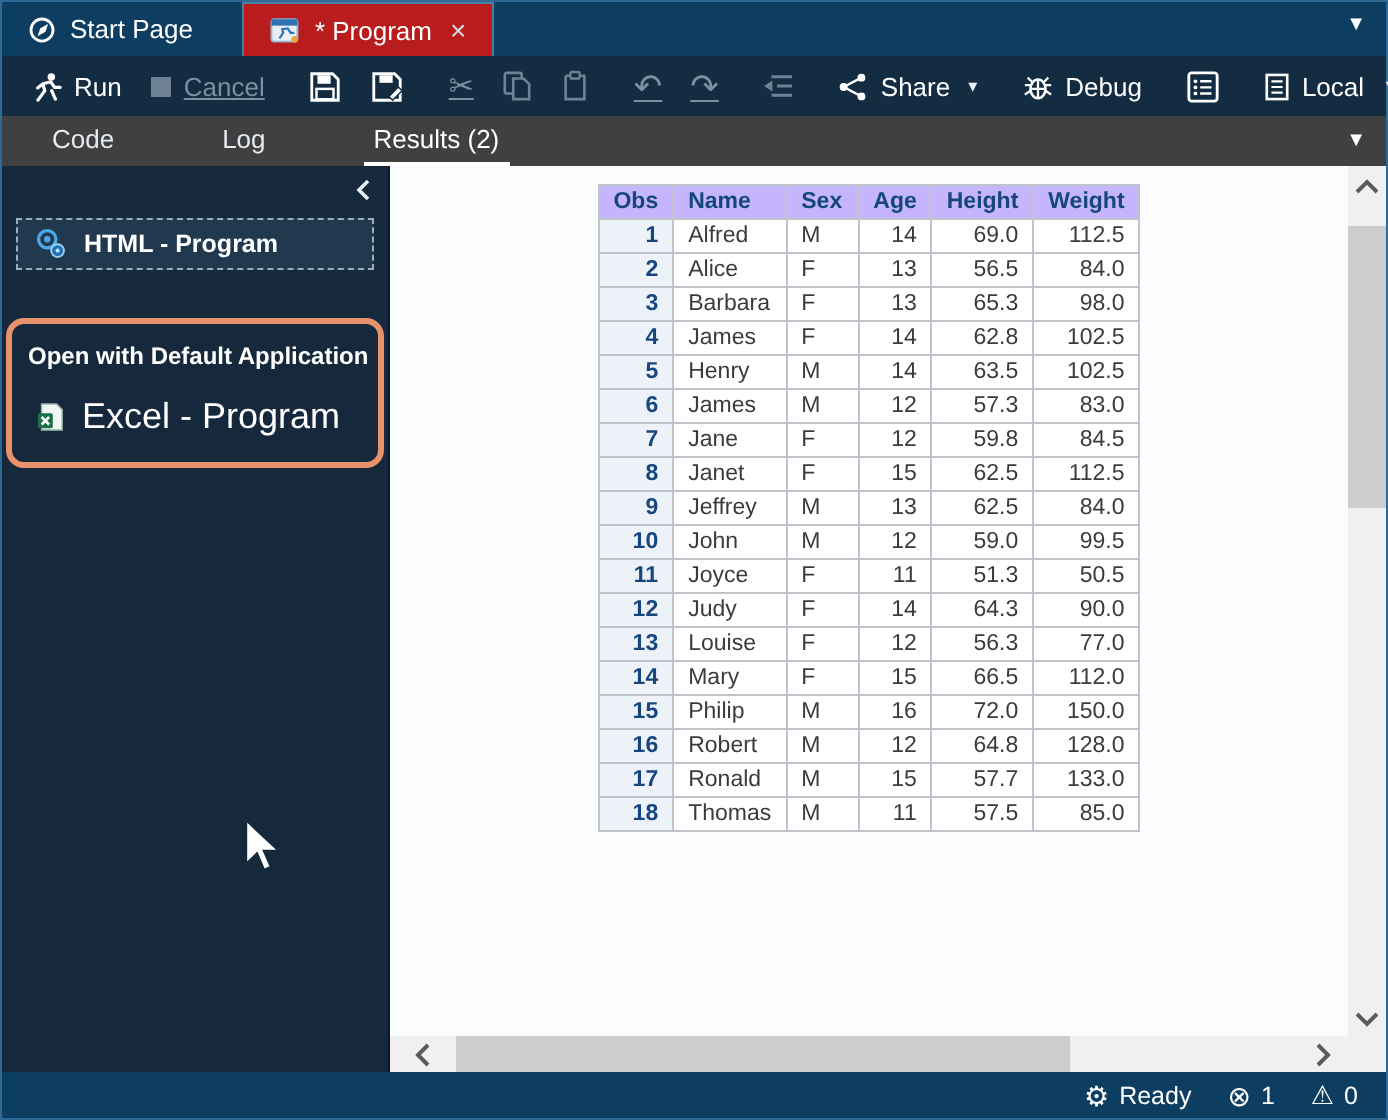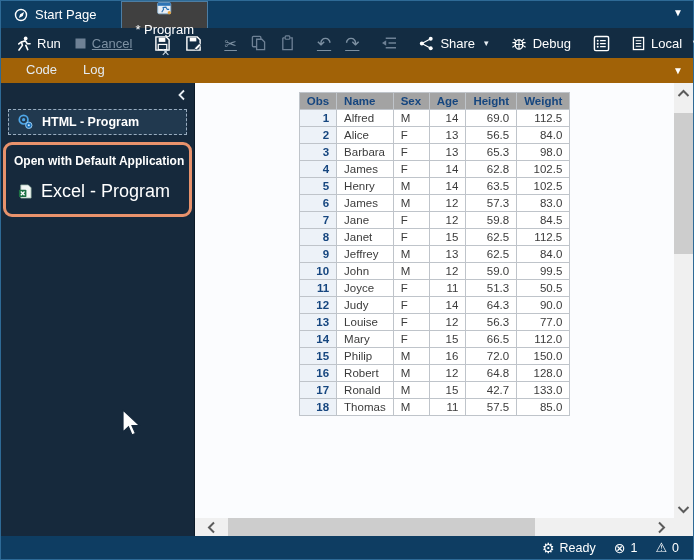--- a/index.html
+++ b/index.html
@@ -3,60 +3,60 @@
 <meta charset="utf-8">
 <style>
   * { box-sizing: border-box; margin: 0; padding: 0; }
   html,body { width:694px; height:560px; overflow:hidden; }
   body { font-family:"Liberation Sans", sans-serif; background:#0E3D62; }
   .window { width:694px; height:560px; display:flex; flex-direction:column; border:1px solid #2E6A96;justify-content:flex-end; }
 
   
   .tabbar { height:27px; background:#0E3D62; display:flex; align-items:stretch; position:relative; }
   .doc-tab { display:flex; align-items:center; gap:7px; padding:0 13px; color:#FFFFFF; font-size:13px; cursor:default; }
-  .doc-tab.active { background:#404040; border:1px solid #4C7DA3; border-bottom:none; margin-left:12px;flex-direction:column; }
+  .doc-tab.active { background:#b91c1c; border:1px solid #4C7DA3; border-bottom:none; margin-left:12px; }
   .tab-close { color:#CFDCE6; font-size:14px; margin-left:2px; }
   .tabbar-overflow { position:absolute; right:10px; top:6px; color:#FFFFFF; font-size:10px; }
 
   
   .toolbar { height:30px; background:#132C42; display:flex; align-items:center; color:#FFFFFF; font-size:13px; padding:0 8px; }
   .tbtn { display:flex; align-items:center; gap:6px; padding:3px 7px; border-radius:2px; white-space:nowrap; }
   .tbtn.disabled { color:#7C90A2;text-decoration:underline; }
   .sep { width:1px; height:18px; background:#33506A; margin:0 4px; }
   .glyph { font-size:15px; line-height:1; }
   .gray { color:#7C90A2; }
   .caret { font-size:9px; margin-left:3px; color:#E8EFF5; }
   .toolbar-spacer { flex:1; }
 
   
-  .subtabs { height:25px; background:#a16207; display:flex; align-items:flex-end; color:#E4EBF1; font-size:13px; padding-left:12px; position:relative; }
+  .subtabs { height:25px; background:#404040; display:flex; align-items:flex-end; color:#E4EBF1; font-size:13px; padding-left:12px; position:relative;gap:28px; }
   .subtab { padding:3px 13px 6px; position:relative; }
   .subtab.active { color:#FFFFFF; }
   .subtab.active::after { content:""; position:absolute; left:8px; right:8px; bottom:0; height:2px; background:#FFFFFF; }
   .subtabs-overflow { position:absolute; right:10px; bottom:7px; color:#FFFFFF; font-size:10px; }
 
   
   .main { flex:1; min-height:0; display:flex; }
 
   
   .sidebar { width:194px; background:#16293C; position:relative; flex-shrink:0; border-right:1px solid #0C1A28; }
   .collapse-btn { position:absolute; top:6px; right:8px; }
   .side-item { margin:26px 7px 0; border:1px dashed #9AADC0; background:#21394F; display:flex; align-items:center; gap:8px; padding:4px 8px; color:#FFFFFF; font-weight:bold; font-size:12.5px; }
-  .callout { margin:7px 2px 0; border:3px solid #E8926C; border-radius:9px; padding:9px 8px 12px; }
+  .callout { margin:24px 2px 0; border:3px solid #E8926C; border-radius:9px; padding:9px 8px 12px; }
   .callout-title { color:#FFFFFF; font-weight:bold; font-size:12px; white-space:nowrap; }
   .callout-item { display:flex; align-items:center; gap:9px; margin-top:13px; padding-left:4px; color:#FFFFFF; font-size:18px; }
   .cursor { position:absolute; left:119px; top:326px; }
 
   
   .content { flex:1; position:relative; background:#FBFCFE; overflow:hidden; }
   .results { position:absolute; left:0; top:0; right:19px; bottom:18px; display:flex; justify-content:center; align-items:flex-start; padding-top:9px; overflow:hidden; }
 
   table.sas { border-collapse:collapse; font-size:11.5px; }
   table.sas th, table.sas td { border:1px solid #BFC4CA; padding:2px 7px; height:17px; }
-  table.sas th { background:#a3a3a3; color:#16467F; font-weight:bold; }
+  table.sas th { background:#c4b5fd; color:#16467F; font-weight:bold; }
   table.sas td { background:#FFFFFF; color:#3B3B3B; }
   table.sas td.obs { background:#EDF2F8; color:#16467F; font-weight:bold; }
   .r { text-align:right; } .l { text-align:left; }
   table.sas th:nth-child(1), table.sas td:nth-child(1) { width:30px; }
   table.sas th:nth-child(2), table.sas td:nth-child(2) { width:53px; }
   table.sas th:nth-child(3), table.sas td:nth-child(3) { width:36px; }
   table.sas th:nth-child(4), table.sas td:nth-child(4) { width:31px; }
   table.sas th:nth-child(5), table.sas td:nth-child(5) { width:48px;margin-left:48px; }
   table.sas th:nth-child(6), table.sas td:nth-child(6) { width:49px; }
 
@@ -227,20 +227,21 @@
       <span>Local</span>
       <span class="caret">▼</span>
     </div>
     <div class="toolbar-spacer"></div>
 
   </div>
 
   <div class="subtabs">
     <div class="subtab">Code</div>
     <div class="subtab">Log</div>
+    <div class="subtab active">Results (2)</div>
     <span class="subtabs-overflow">▼</span>
   </div>
 
   <div class="main">
 
     <div class="sidebar">
       <span class="collapse-btn">
         <svg width="9" height="12" viewBox="0 0 9 12">
             <path d="M7 1.5 L2.5 6 L7 10.5" stroke="#E8EFF5" stroke-width="1.8" fill="none"></path>
           </svg>
@@ -416,21 +417,21 @@
                 <td class="l">M</td>
                 <td class="r">12</td>
                 <td class="r">64.8</td>
                 <td class="r">128.0</td>
               </tr>
               <tr>
                 <td class="r obs">17</td>
                 <td class="l">Ronald</td>
                 <td class="l">M</td>
                 <td class="r">15</td>
-                <td class="r">42.7</td>
+                <td class="r">57.7</td>
                 <td class="r">133.0</td>
               </tr>
               <tr>
                 <td class="r obs">18</td>
                 <td class="l">Thomas</td>
                 <td class="l">M</td>
                 <td class="r">11</td>
                 <td class="r">57.5</td>
                 <td class="r">85.0</td>
               </tr>

